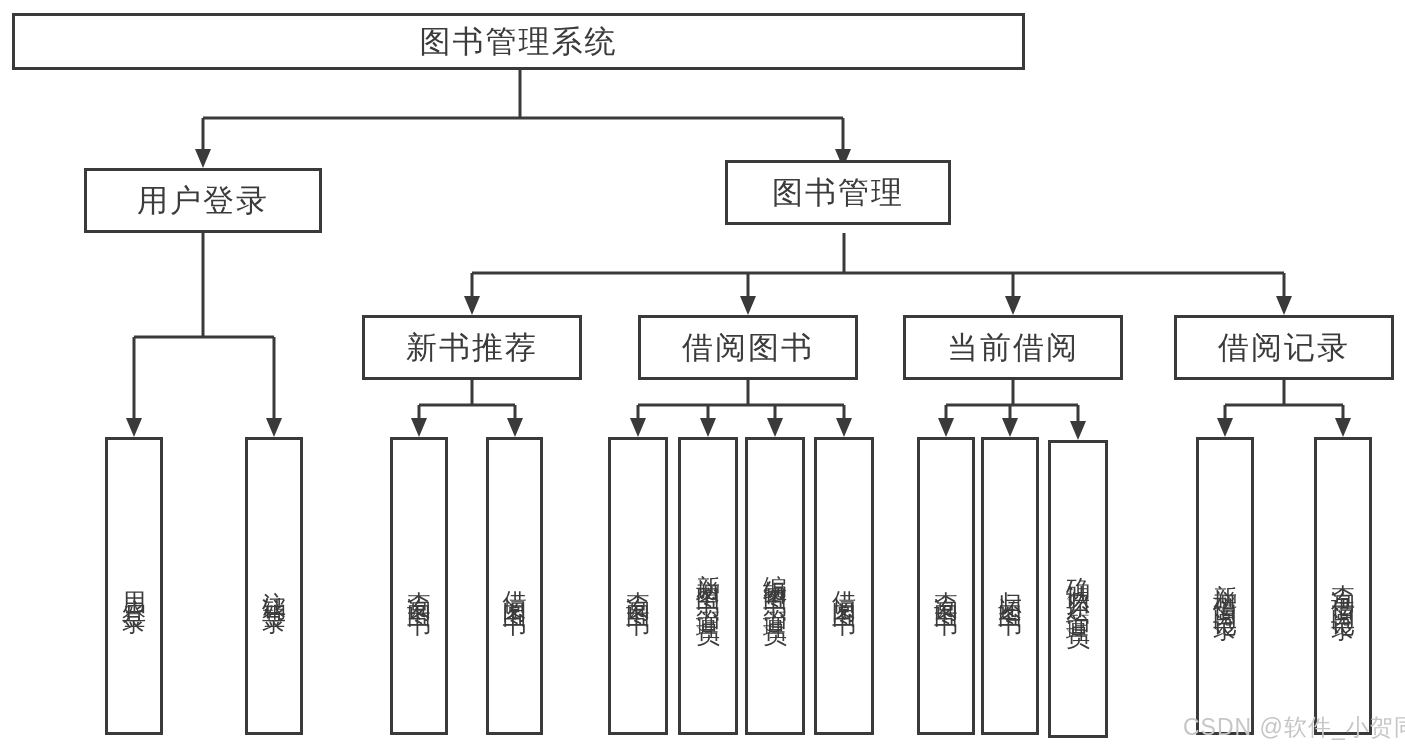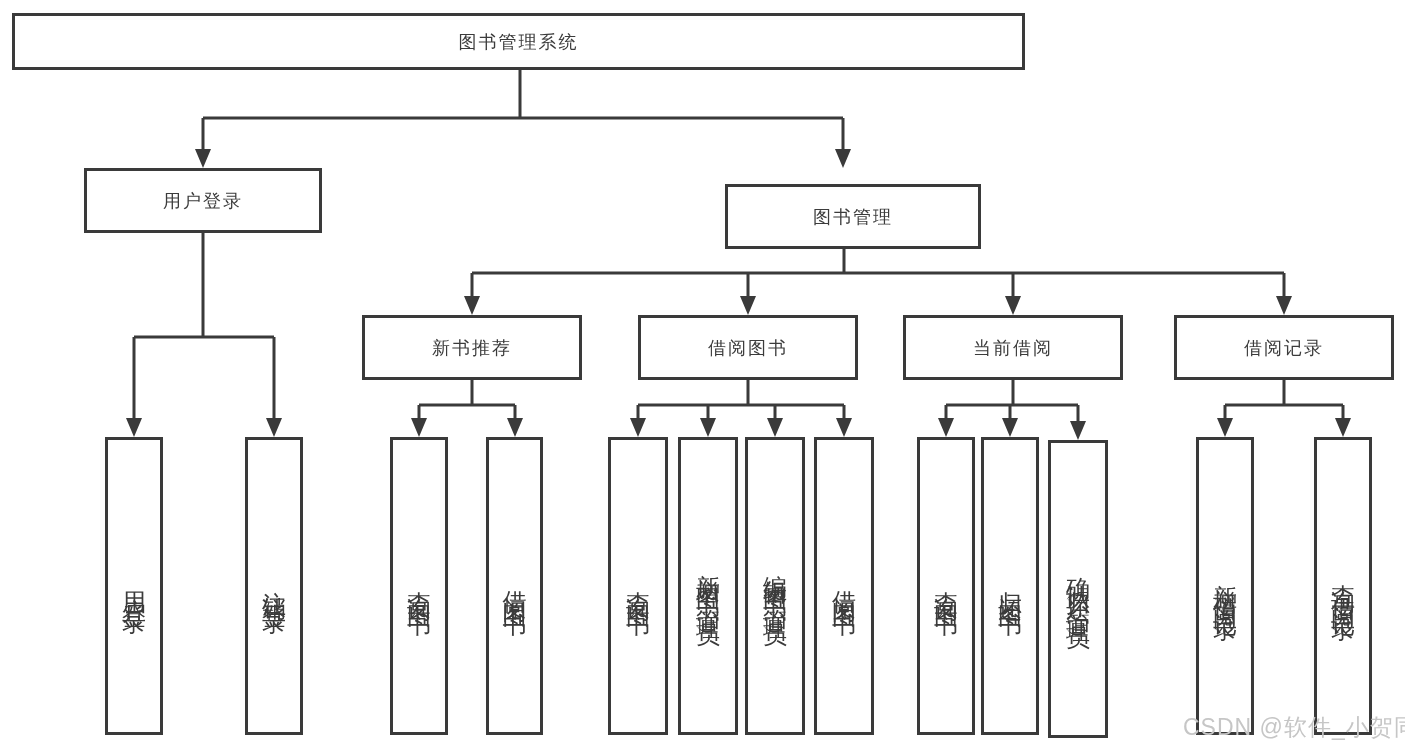--- a/index.html
+++ b/index.html
@@ -18,21 +18,21 @@
   }
   .box {
     position: absolute;
     box-sizing: border-box;
     border: 3px solid #3a3a3a;
     background: #ffffff;
     color: #3b3b3b;
     display: flex;
     align-items: center;
     justify-content: center;
-    font-size: 18px;
+    font-size: 31px;
     letter-spacing: 2px;
     z-index: 1;
     white-space: nowrap;
   }
   .vbox {
     writing-mode: vertical-rl;
     text-orientation: mixed;
     font-size: 24px;
     letter-spacing: 7px;
     white-space: normal;
@@ -69,21 +69,21 @@
              M630 418 L646 418 L638 437 Z  M700 418 L716 418 L708 437 Z
              M767 418 L783 418 L775 437 Z  M836 418 L852 418 L844 437 Z
              M938 418 L954 418 L946 437 Z  M1002 418 L1018 418 L1010 437 Z
              M1070 421 L1086 421 L1078 440 Z
              M1217 418 L1233 418 L1225 437 Z  M1335 418 L1351 418 L1343 437 Z"></path>
   </svg>
 
   <div class="box" style="left:12px; top:13px; width:1013px; height:57px;">图书管理系统</div>
 
   <div class="box" style="left:84px; top:168px; width:238px; height:65px;">用户登录</div>
-  <div class="box" style="left:725px; top:184px; width:256px; height:65px;">图书管理</div>
+  <div class="box" style="left:725px; top:160px; width:226px; height:65px;">图书管理</div>
 
   <div class="box" style="left:362px; top:315px; width:220px; height:65px;">新书推荐</div>
   <div class="box" style="left:638px; top:315px; width:220px; height:65px;">借阅图书</div>
   <div class="box" style="left:1174px; top:315px; width:220px; height:65px;">借阅记录</div>
   <div class="box" style="left:903px; top:315px; width:220px; height:65px;">当前借阅</div>
 
   <div class="box vbox" style="left:105px; top:437px; width:58px; height:298px;">用户登录</div>
   <div class="box vbox" style="left:245px; top:437px; width:58px; height:298px;">注销登录</div>
 
   <div class="box vbox" style="left:390px; top:437px; width:58px; height:298px;">查询图书</div>

